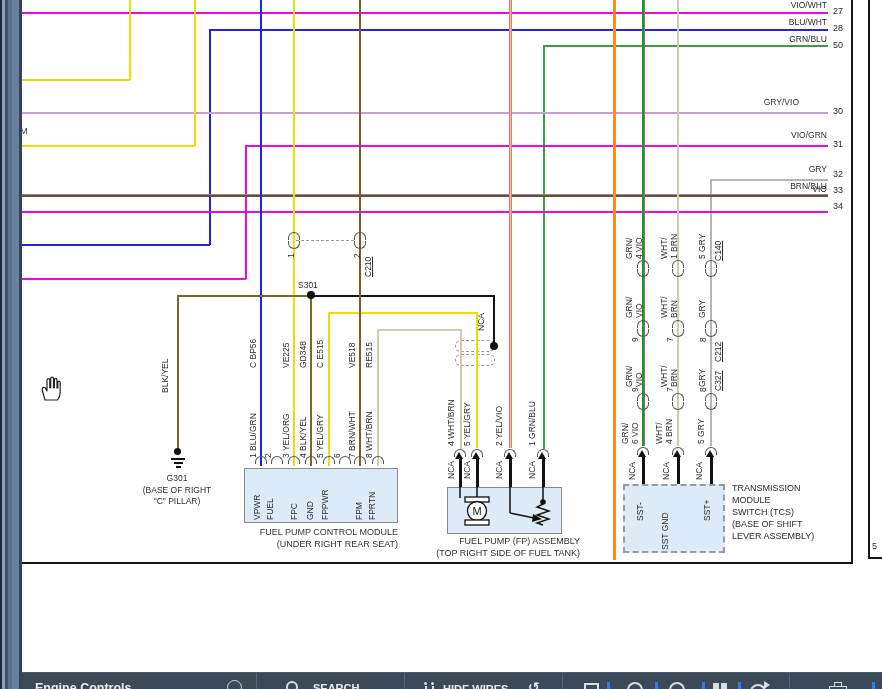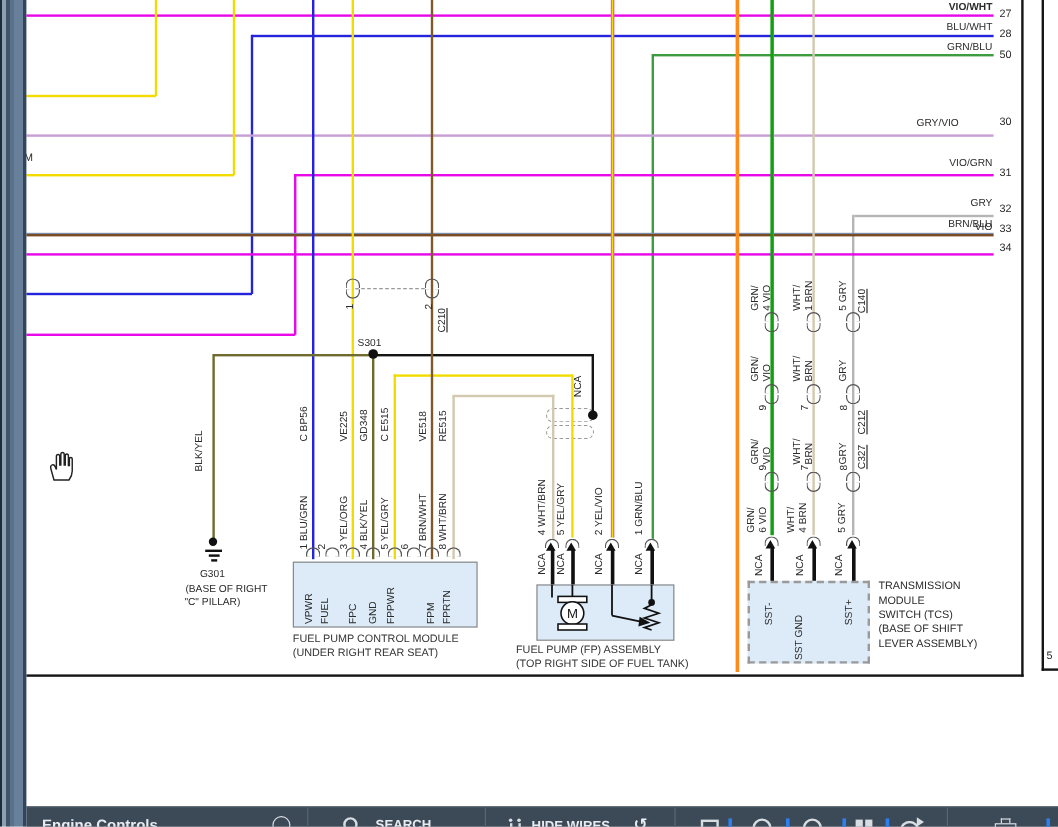--- a/index.html
+++ b/index.html
@@ -12,21 +12,21 @@
   .vlab.u{text-decoration:underline;}
   .hlab{position:absolute;font-size:8.5px;color:#2b2b2b;white-space:nowrap;}
   .rowlab{position:absolute;font-size:8.5px;color:#2b2b2b;width:84px;text-align:right;}
   .rownum{position:absolute;font-size:9px;color:#2b2b2b;}
   .cap{position:absolute;width:12px;height:8px;border:1.5px solid #555;border-bottom:none;
        border-radius:7px 7px 0 0;box-sizing:border-box;background:transparent;}
   .cup{position:absolute;width:12px;height:8px;border:1.5px solid #555;border-top:none;
        border-radius:0 0 7px 7px;box-sizing:border-box;}
   .dot{position:absolute;background:#111;border-radius:50%;}
   .compbox{position:absolute;background:#dcebf7;border:1.5px solid #8a8a8a;box-sizing:border-box;}
-  .caption{position:absolute;font-size:9px;color:#333;text-align:left;}
+  .caption{position:absolute;font-size:9px;color:#333;text-align:right;}
   .arrline{position:absolute;width:3px;background:#111;}
   .arrtri{position:absolute;width:0;height:0;border-left:4px solid transparent;
           border-right:4px solid transparent;border-bottom:7px solid #111;}
   .dashc{position:absolute;border:1.5px dashed #9a9a9a;border-radius:6px;box-sizing:border-box;}
   
   #leftstrip{position:absolute;left:0;top:0;width:22px;height:689px;z-index:30;
     background:linear-gradient(90deg,#1e2b38 0 2px,#8ba0b5 2px 5px,#3f5468 5px 8px,
       #5b7089 8px 12px,#68809a 12px 19px,#32455a 19px 22px);}
   
   #toolbar{position:absolute;left:22px;top:672px;width:860px;height:17px;background:#3c4957;
@@ -47,21 +47,21 @@
     <div id="pg-borders">
       <div style="left:851px;top:0;width:2px;height:564px;"></div>
       <div style="left:22px;top:562px;width:831px;height:2px;"></div>
       <div style="left:868px;top:0;width:2px;height:559px;"></div>
       <div style="left:868px;top:557px;width:14px;height:2px;"></div>
     </div>
 
     <div class="hlab" style="left:14px;top:126px;font-size:9px;">EM</div>
     <div class="hlab" style="left:298px;top:280px;">S301</div>
     <div class="hlab" style="left:131px;top:473px;width:92px;text-align:center;">G301</div>
-    <div class="hlab" style="left:131px;top:485px;width:92px;text-align:right;">(BASE OF RIGHT</div>
+    <div class="hlab" style="left:131px;top:485px;width:92px;text-align:center;">(BASE OF RIGHT</div>
     <div class="hlab" style="left:131px;top:496px;width:92px;text-align:center;">"C" PILLAR)</div>
     <div class="hlab" style="left:872px;top:541px;font-size:9px;">5</div>
 
     <div class="compbox" style="left:244px;top:468px;width:154px;height:55px;"></div>
     <div class="caption" style="left:244px;top:527px;width:154px;">FUEL PUMP CONTROL MODULE</div>
     <div class="caption" style="left:244px;top:539px;width:154px;">(UNDER RIGHT REAR SEAT)</div>
 
     <div class="compbox" style="left:447px;top:487px;width:115px;height:47px;"></div>
     <div class="caption" style="left:430px;top:536px;width:150px;">FUEL PUMP (FP) ASSEMBLY</div>
     <div class="caption" style="left:430px;top:548px;width:150px;">(TOP RIGHT SIDE OF FUEL TANK)</div>
@@ -249,28 +249,28 @@
 6 VIO</div>
       <div class="vlab" style="left: 654px; top: 444px;">WHT/
 4 BRN</div>
       <div class="vlab" style="left: 696px; top: 444px;">5 GRY</div>
       <div class="vlab" style="left: 627px; top: 480px;">NCA</div>
       <div class="vlab" style="left: 661px; top: 480px;">NCA</div>
       <div class="vlab" style="left: 694px; top: 480px;">NCA</div>
       <div class="vlab" style="left: 635px; top: 521px;">SST-</div>
       <div class="vlab" style="left: 660px; top: 550px;">SST GND</div>
       <div class="vlab" style="left: 702px; top: 521px;">SST+</div>
-      <div class="rowlab" style="left: 743px; top: 0px; font-weight: bold;">VIO/WHT</div>
+      <div class="rowlab" style="left: 743px; top: 0px;">VIO/WHT</div>
       <div class="rownum" style="left: 833px; top: 6px;">27</div>
       <div class="rowlab" style="left: 743px; top: 17px;">BLU/WHT</div>
       <div class="rownum" style="left: 833px; top: 23px;">28</div>
       <div class="rowlab" style="left: 743px; top: 34px;">GRN/BLU</div>
       <div class="rownum" style="left: 833px; top: 40px;">50</div>
       <div class="rowlab" style="left: 715px; top: 97px;">GRY/VIO</div>
-      <div class="rownum" style="left: 833px; top: 96px;">30</div>
+      <div class="rownum" style="left: 833px; top: 106px;">30</div>
       <div class="rowlab" style="left: 743px; top: 130px;">VIO/GRN</div>
       <div class="rownum" style="left: 833px; top: 139px;">31</div>
       <div class="rowlab" style="left: 743px; top: 164px;">GRY</div>
       <div class="rownum" style="left: 833px; top: 169px;">32</div>
       <div class="rowlab" style="left: 743px; top: 181px;">BRN/BLU</div>
       <div class="rownum" style="left: 833px; top: 185px;">33</div>
       <div class="rowlab" style="left: 743px; top: 184px;">VIO</div>
       <div class="rownum" style="left: 833px; top: 201px;">34</div>
     </div>
 

